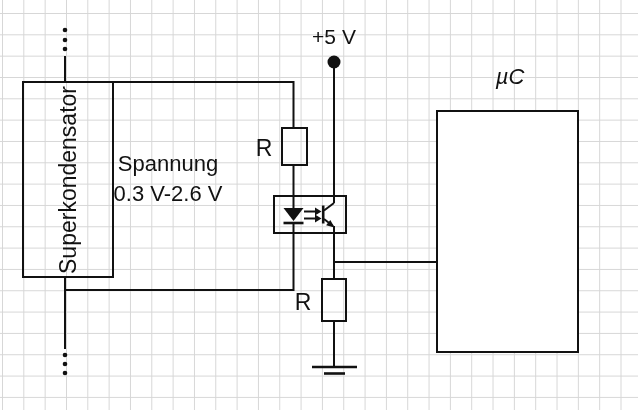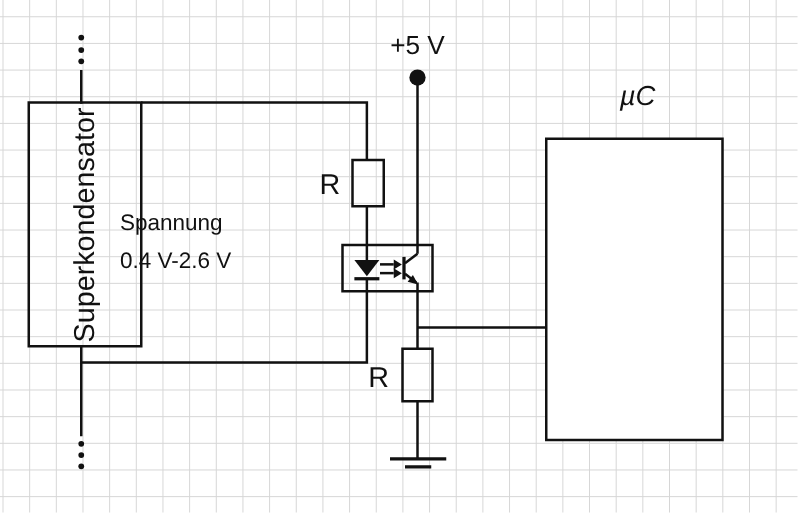--- a/index.html
+++ b/index.html
@@ -26,22 +26,22 @@
   .thick{stroke-width:2.6;}
   .box{stroke:var(--line);stroke-width:2;fill:none;}
   .filledbox{stroke:var(--line);stroke-width:2;fill:var(--bg);}
   .solid{fill:var(--line);stroke:none;}
   .label{position:absolute;white-space:nowrap;color:var(--line);}
   .supply-label{left:334px;top:25px;transform:translateX(-50%);font-size:21px;}
   .mcu-label{left:510px;top:64px;transform:translateX(-50%);font-size:22px;font-style:italic;}
   .r-top-label{left:264px;top:148px;transform:translate(-50%,-50%);font-size:23px;}
   .r-bottom-label{left:303px;top:302px;transform:translate(-50%,-50%);font-size:23px;}
   .voltage-label{
-    left:96px;top:163px;width:144px;
-    text-align:left;font-size:18px;line-height:30px;white-space:nowrap;
+    left:96px;top:149px;width:144px;
+    text-align:center;font-size:22px;line-height:30px;white-space:nowrap;
   }
   .supercap-wrap{position:absolute;left:23px;top:82px;width:90px;height:195px;}
   .supercap-text{
     position:absolute;left:50%;top:50%;
     transform:translate(-50%,-50%) rotate(-90deg);
     white-space:nowrap;font-size:23px;
   }
 </style>
 </head>
 <body>
@@ -107,21 +107,21 @@
 
     <rect class="filledbox" x="437" y="111" width="141" height="241"></rect>
   </svg>
 
   <div class="supercap-wrap">
     <span class="supercap-text">Superkondensator</span>
   </div>
 
   <div class="label voltage-label">
     <div>Spannung</div>
-    <div>0.4 V-2.6 V</div>
+    <div>0.3 V-2.6 V</div>
   </div>
 
   <div class="label supply-label">+5 V</div>
 
   <div class="label r-top-label">R</div>
 
   <div class="label r-bottom-label">R</div>
 
   <div class="label mcu-label">µC</div>
 </div>

